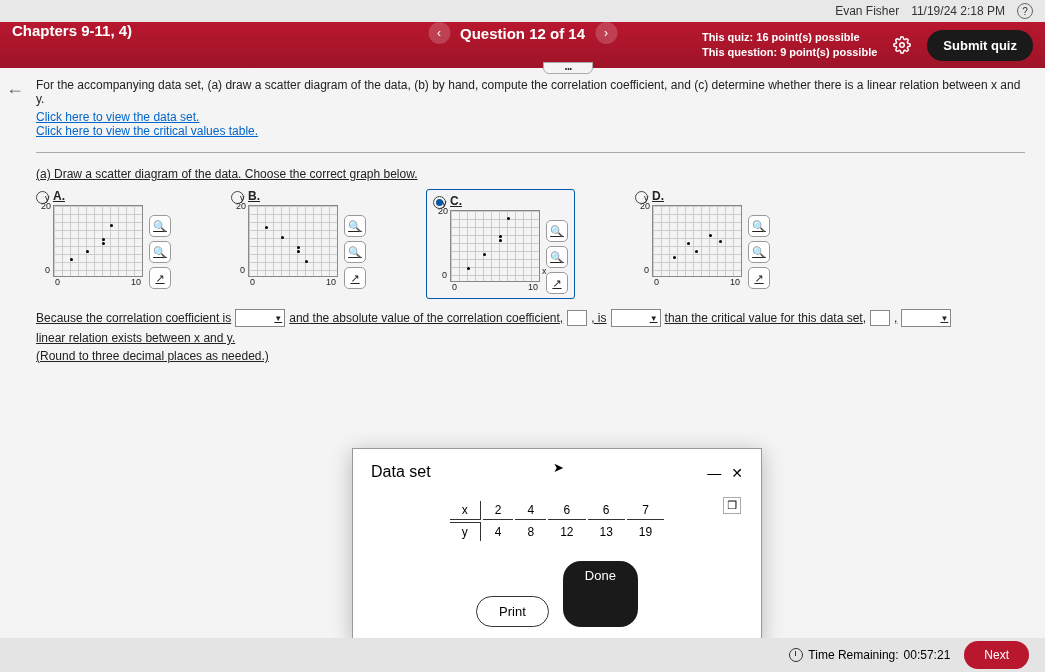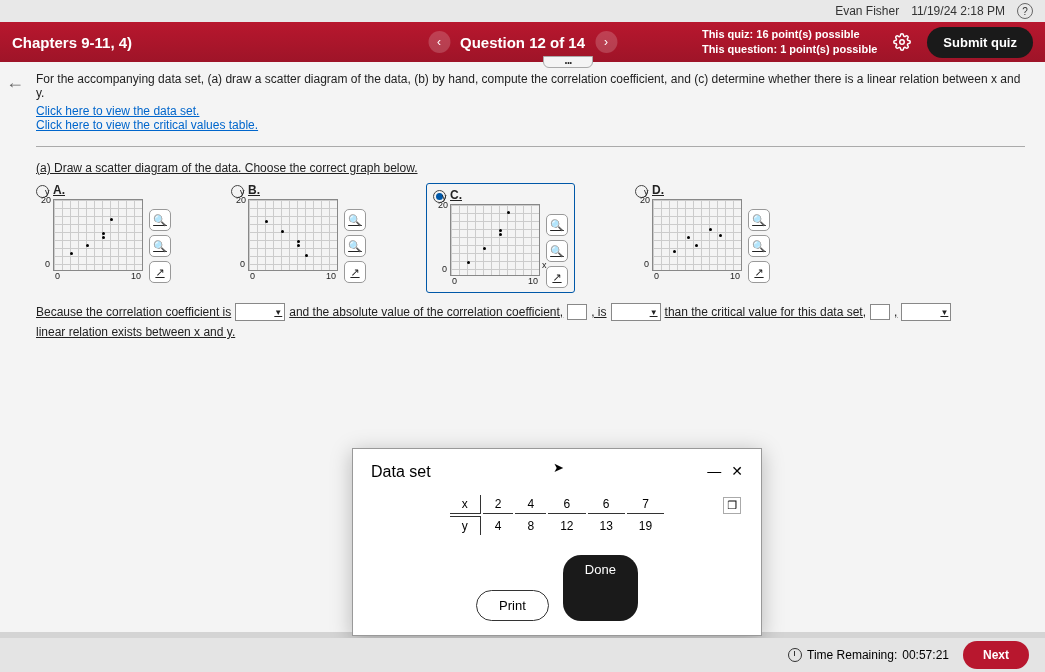--- a/index.html
+++ b/index.html
@@ -1,19 +1,19 @@
 <!DOCTYPE html>
 <html><head>
 <meta charset="utf-8">
 <style>
 * { box-sizing: border-box; margin: 0; padding: 0; }
 body { font-family: Arial, sans-serif; background: #d4d4d4; width: 1045px; height: 672px; overflow: hidden; position: relative; }
 .topbar { background: #e8e8e8; height: 22px; display: flex; align-items: center; justify-content: flex-end; padding: 0 12px; font-size: 12px; color: #333; gap: 12px; }
 .topbar .help { width: 16px; height: 16px; border: 1px solid #666; border-radius: 50%; display: flex; align-items: center; justify-content: center; font-size: 10px; }
-.redbar { background: linear-gradient(#b8172e, #9e1428); height: 40px; display: flex; align-items: center; color: #fff; padding: 0 12px; position: relative; }
+.redbar { background: linear-gradient(#b8172e, #9e1428); height: 46px; display: flex; color: #fff; padding: 0 12px; position: relative; }
 .redbar .chapters { font-size: 15px; font-weight: bold; flex-shrink: 0; }
 .nav { position: absolute; left: 50%; transform: translateX(-50%); display: flex; align-items: center; gap: 10px; }
 .navbtn { width: 22px; height: 22px; background: rgba(255,255,255,0.18); border-radius: 50%; display: flex; align-items: center; justify-content: center; font-size: 12px; cursor: pointer; color: #fff; }
 .qtitle { font-size: 15px; font-weight: bold; }
 .right { margin-left: auto; display: flex; align-items: center; gap: 12px; }
 .points { font-size: 11px; line-height: 1.4; }
 .gear { width: 26px; height: 26px; display: flex; align-items: center; justify-content: center; cursor: pointer; color: #fff; }
 .submit { background: #1a1a1a; color: #fff; border-radius: 18px; padding: 8px 16px; font-size: 13px; font-weight: bold; cursor: pointer; }
 .main { background: #f4f4f4; padding: 10px 20px 10px 36px; font-size: 12px; color: #222; height: 570px; position: relative; }
 .backarrow { position: absolute; left: 6px; top: 10px; font-size: 18px; color: #666; cursor: pointer; }
@@ -34,39 +34,39 @@
   position: relative; margin-top: 2px; }
 .plot .dot { position: absolute; width: 3px; height: 3px; background: #000; border-radius: 50%; }
 .axlabel { position: absolute; font-size: 9px; color: #222; }
 .tools { display: flex; flex-direction: column; gap: 4px; margin-left: 6px; margin-top: 12px; }
 .toolbtn { width: 22px; height: 22px; border: 1px solid #999; border-radius: 5px; background: #fff; display: flex; align-items: center; justify-content: center; font-size: 11px; cursor: pointer; }
 .inline { display: flex; align-items: center; gap: 4px; flex-wrap: wrap; margin-top: 6px; }
 .blank { width: 20px; height: 16px; border: 1px solid #888; background: #fff; display: inline-block; }
 .dd { width: 50px; height: 18px; border: 1px solid #888; background: #fff; display: inline-flex; align-items: center; justify-content: flex-end; padding: 0 2px; cursor: pointer; }
 .dd .arr { font-size: 8px; }
 .modal { position: absolute; left: 352px; top: 448px; width: 410px; background: #fff; border: 1px solid #999; box-shadow: 0 4px 20px rgba(0,0,0,0.25); padding: 14px 18px; }
-.modal .hdr { display: flex; justify-content: space-between; align-items: flex-start; margin-bottom: 12px; }
+.modal .hdr { display: flex; justify-content: space-between; align-items: flex-end; margin-bottom: 18px; }
 .modal .ttl { font-size: 16px; }
 .modal .close { display: flex; gap: 10px; align-items: center; font-size: 14px; }
 .modal .close span { cursor: pointer; }
 .dtable { margin: 0 auto 18px; font-size: 12px; }
 .dtable td { padding: 2px 12px; text-align: center; }
 .dtable tr:first-child td { border-bottom: 1px solid #333; }
 .dtable td:first-child { border-right: 1px solid #333; text-align: center; font-weight: normal; }
 .dtable tr:last-child td:first-child { border-top: 1px solid #333; }
 .mbtns { display: flex; justify-content: center; gap: 14px; }
 .mbtn { padding: 7px 22px; border-radius: 18px; font-size: 13px; cursor: pointer; }
 .mbtn.pr { border: 1px solid #333; background: #fff; margin-top: 35px; }
 .mbtn.dn { background: #1a1a1a; color: #fff; }
 .copy { position: absolute; right: 20px; top: 48px; font-size: 11px; border: 1px solid #aaa; padding: 1px 3px; cursor: pointer; }
 .footer { position: absolute; bottom: 0; right: 0; height: 34px; display: flex; align-items: center; gap: 14px; padding: 0 16px; background: #e4e4e4; font-size: 12px; width: 100%; justify-content: flex-end; }
 .footer .clk { display: flex; gap: 5px; }
 .footer .clkicon { width: 14px; height: 14px; border: 1.5px solid #333; border-radius: 50%; position: relative; }
 .footer .clkicon::after { content: ''; position: absolute; left: 5px; top: 2px; width: 1px; height: 5px; background: #333; }
-.next { background: #b8172e; color: #fff; padding: 7px 20px; border-radius: 18px; font-weight: bold; cursor: pointer; }
+.next { background: #b8172e; color: #fff; padding: 7px 20px; border-radius: 18px; font-weight: normal; cursor: pointer; }
 .cursor { position: absolute; left: 553px; top: 460px; font-size: 13px; pointer-events: none; }
 </style>
 </head>
 <body>
 
 <div class="topbar">
   <span>Evan Fisher</span>
   <span>11/19/24 2:18 PM</span>
   <span class="help">?</span>
 </div>
@@ -74,21 +74,21 @@
 <div class="redbar">
   <span class="chapters">Chapters 9-11, 4)</span>
   <div class="nav">
     <span class="navbtn">‹</span>
     <span class="qtitle">Question 12 of 14</span>
     <span class="navbtn">›</span>
   </div>
   <div class="right">
     <div class="points">
       <div><b>This quiz: 16 point(s) possible</b></div>
-      <div><b>This question: 1 point(s) possible</b></div>
+      <div><b>This question: 9 point(s) possible</b></div>
     </div>
     <span class="gear">
       <svg width="18" height="18" viewBox="0 0 24 24" fill="none" stroke="#fff" stroke-width="2">
           <circle cx="12" cy="12" r="3"></circle>
           <path d="M19.4 15a1.65 1.65 0 0 0 .33 1.82l.06.06a2 2 0 1 1-2.83 2.83l-.06-.06a1.65 1.65 0 0 0-1.82-.33 1.65 1.65 0 0 0-1 1.51V21a2 2 0 0 1-4 0v-.09a1.65 1.65 0 0 0-1-1.51 1.65 1.65 0 0 0-1.82.33l-.06.06a2 2 0 1 1-2.83-2.83l.06-.06a1.65 1.65 0 0 0 .33-1.82 1.65 1.65 0 0 0-1.51-1H3a2 2 0 0 1 0-4h.09a1.65 1.65 0 0 0 1.51-1 1.65 1.65 0 0 0-.33-1.82l-.06-.06a2 2 0 1 1 2.83-2.83l.06.06a1.65 1.65 0 0 0 1.82.33h0a1.65 1.65 0 0 0 1-1.51V3a2 2 0 0 1 4 0v.09a1.65 1.65 0 0 0 1 1.51h0a1.65 1.65 0 0 0 1.82-.33l.06-.06a2 2 0 1 1 2.83 2.83l-.06.06a1.65 1.65 0 0 0-.33 1.82v0a1.65 1.65 0 0 0 1.51 1H21a2 2 0 0 1 0 4h-.09a1.65 1.65 0 0 0-1.51 1z"></path>
         </svg>
     </span>
     <span class="submit">Submit quiz</span>
   </div>
 </div>
@@ -233,20 +233,21 @@
           <span class="arr">▼</span>
         </span>
       <span>than the critical value for this data set,</span>
       <span class="blank"></span>
       <span>,</span>
       <span class="dd">
           <span class="arr">▼</span>
         </span>
       <span>linear relation exists between x and y.</span>
     </div>
+    <div style="margin-top:4px">(Round to three decimal places as needed.)</div>
   </div>
 </div>
 
 <div class="modal">
   <div class="hdr">
     <span class="ttl">Data set</span>
     <div class="close">
       <span>—</span>
       <span>✕</span>
     </div>

